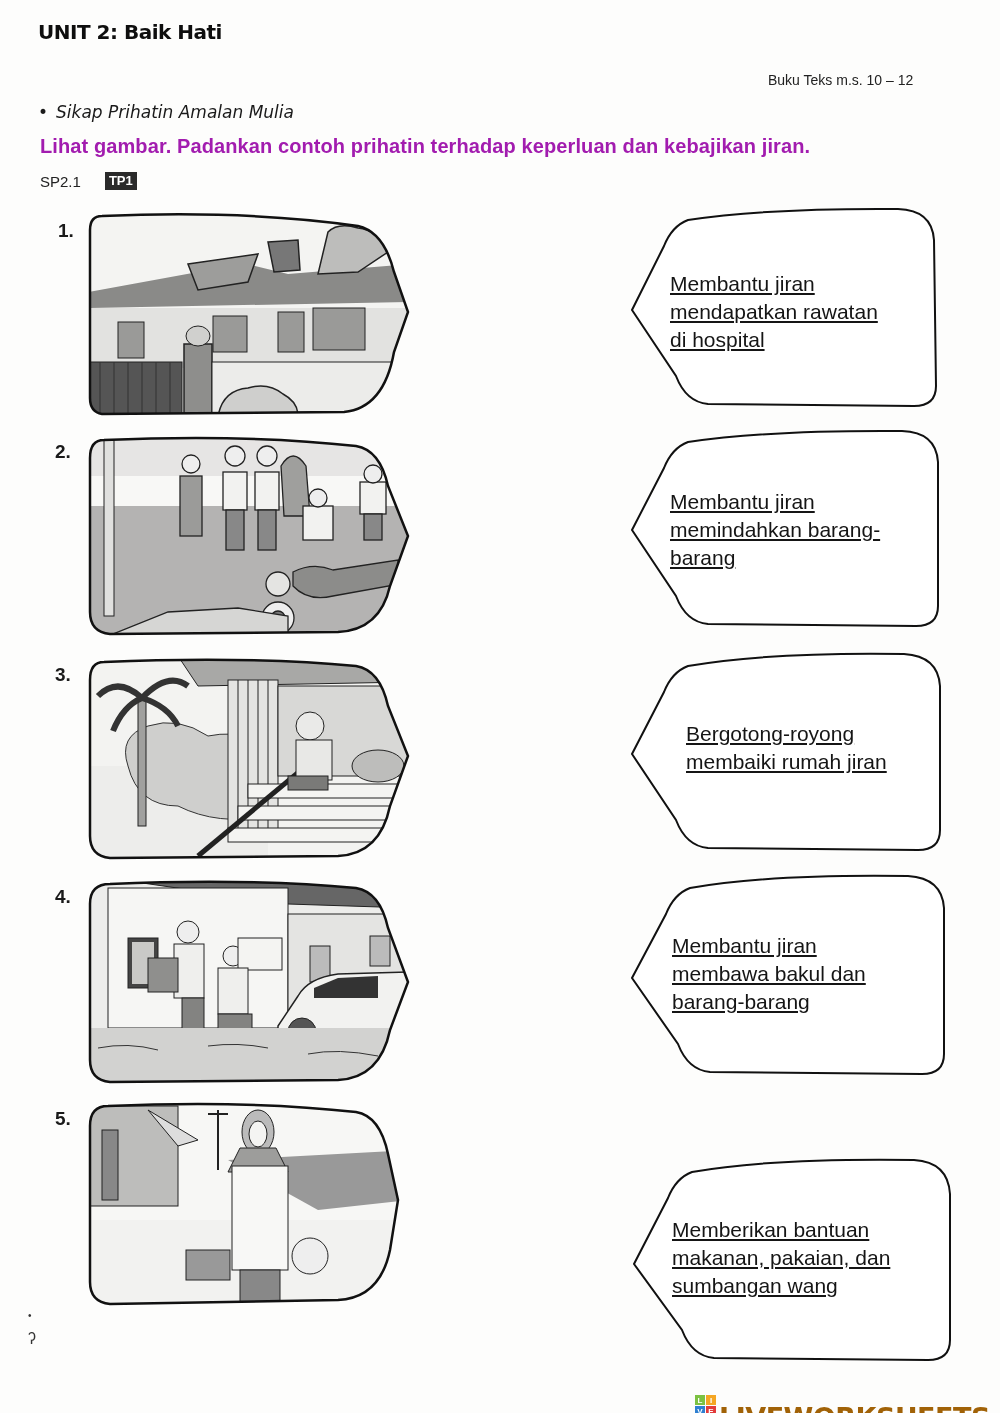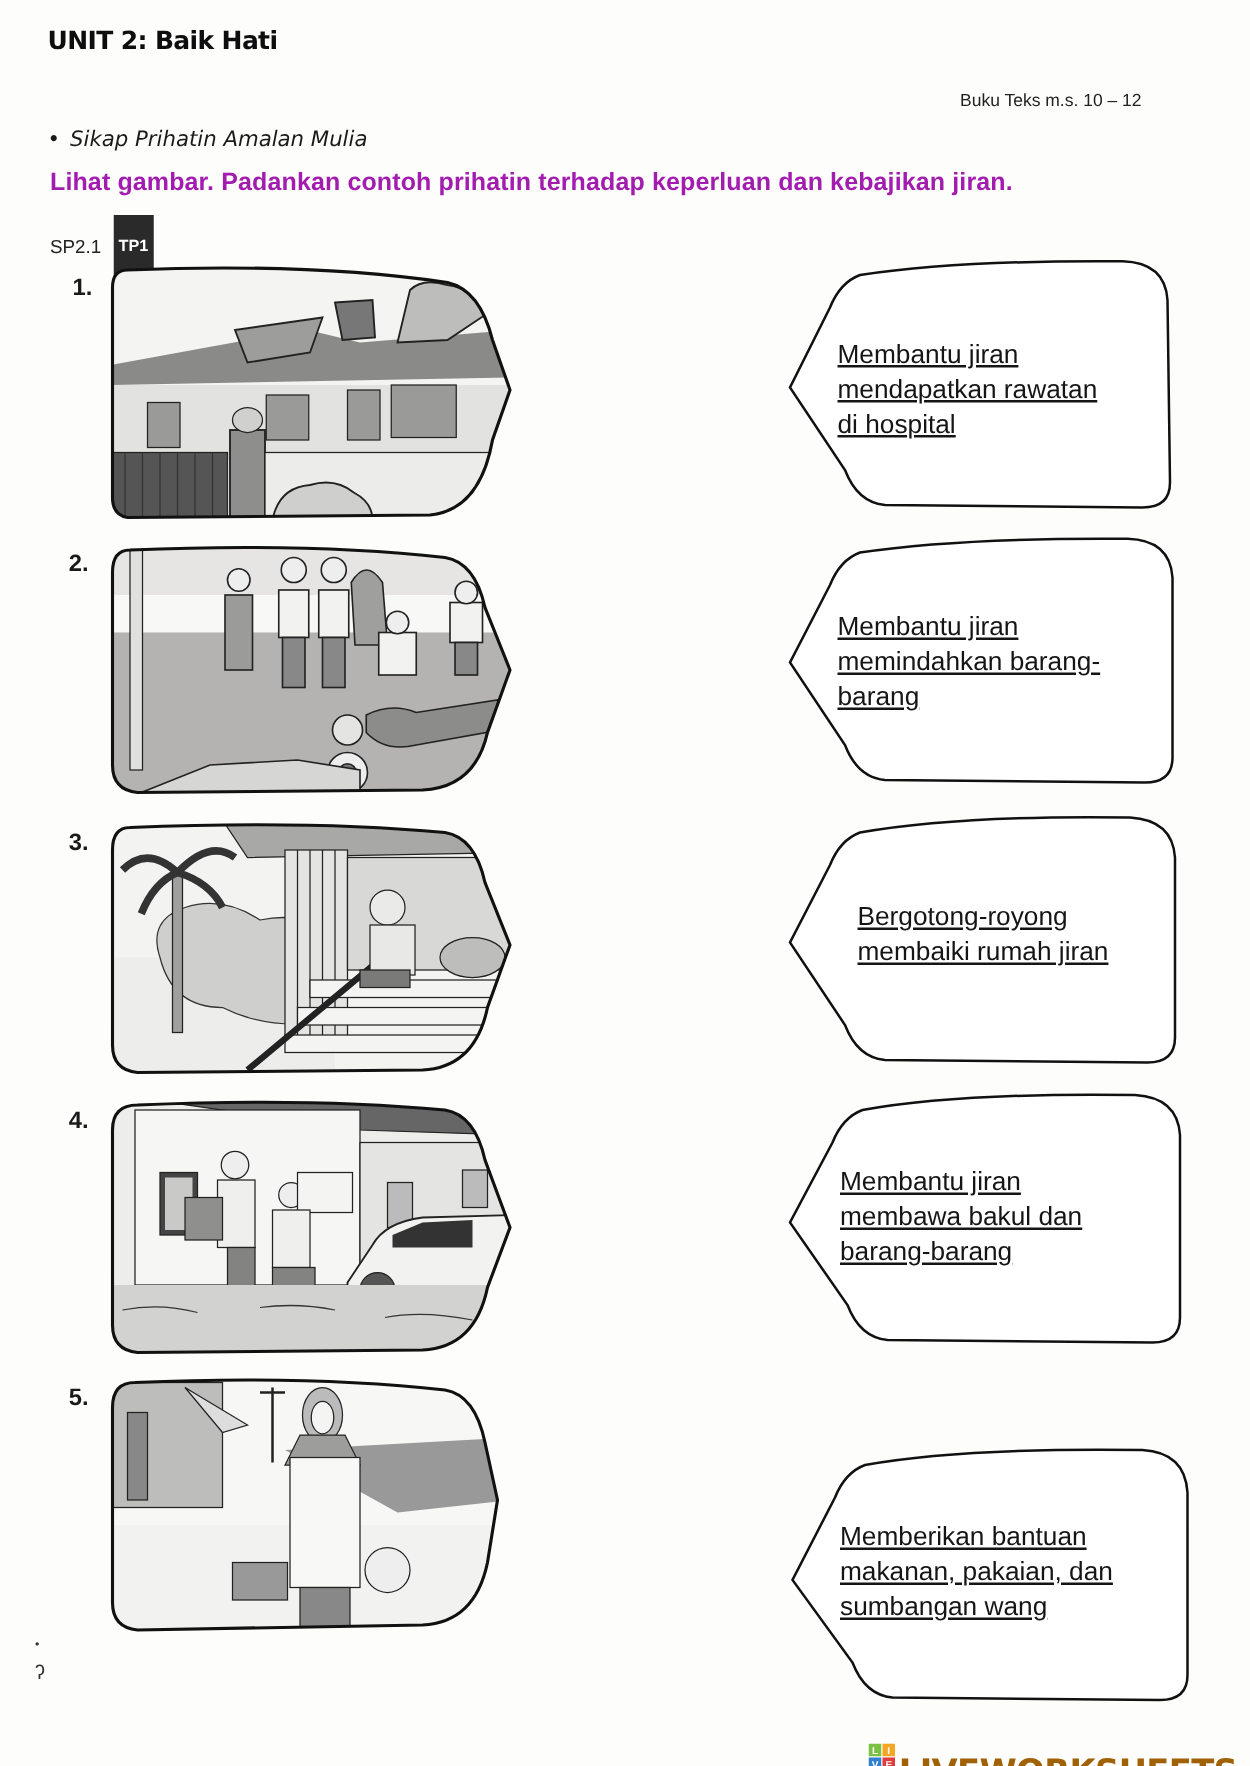--- a/index.html
+++ b/index.html
@@ -4,22 +4,22 @@
   <style>
     * { box-sizing: border-box; margin: 0; padding: 0; }
     html, body { width: 1000px; height: 1413px; background: #fdfdfc; overflow: hidden; }
     body { position: relative; font-family: "Liberation Sans", "DejaVu Sans", sans-serif; color: #111; }
 
     .unit-title { position: absolute; left: 38px; top: 20px; font-family: "DejaVu Sans", sans-serif; font-weight: bold; font-size: 20px; letter-spacing: -0.5px; color: #0e0e0e; }
     .subtitle { position: absolute; left: 38px; top: 70px; font-family: "DejaVu Sans", sans-serif; font-style: italic; font-size: 17px; color: #1a1a1a; margin-top: 32px; }
     .subtitle .bullet { font-style: normal; margin-right: 8px; }
     .textbook-ref { position: absolute; left: 768px; top: 72px; font-size: 14px; color: #222; }
     .instruction { position: absolute; left: 40px; top: 135px; font-size: 20px; font-weight: bold; color: #a21caf; letter-spacing: 0.1px; }
-    .sp-code { position: absolute; left: 40px; top: 172px; font-size: 15px; color: #222; display: flex; align-items: center; gap: 10px; justify-content: flex-end; }
-    .tp-badge { background: #2a2a2a; color: #fff; font-weight: bold; font-size: 13px; padding: 17px 4px; line-height: 16px; }
+    .sp-code { position: absolute; left: 40px; top: 172px; font-size: 15px; color: #222; display: flex; align-items: center; gap: 24px; justify-content: flex-end; }
+    .tp-badge { background: #2a2a2a; color: #fff; font-weight: bold; font-size: 13px; padding: 1px 4px; line-height: 16px; }
 
     .item-number { position: absolute; font-size: 19px; font-weight: bold; color: #1a1a1a; }
 
     .picture { position: absolute; }
     .picture svg { width: 100%; height: 100%; display: block; }
 
     .answer-card { position: absolute; }
     .answer-card svg { position: absolute; left: 0; top: 0; width: 100%; height: 100%; }
     .answer-text { position: absolute; font-size: 21px; line-height: 28px; color: #151515; white-space: pre-line; text-decoration: underline; }
 

